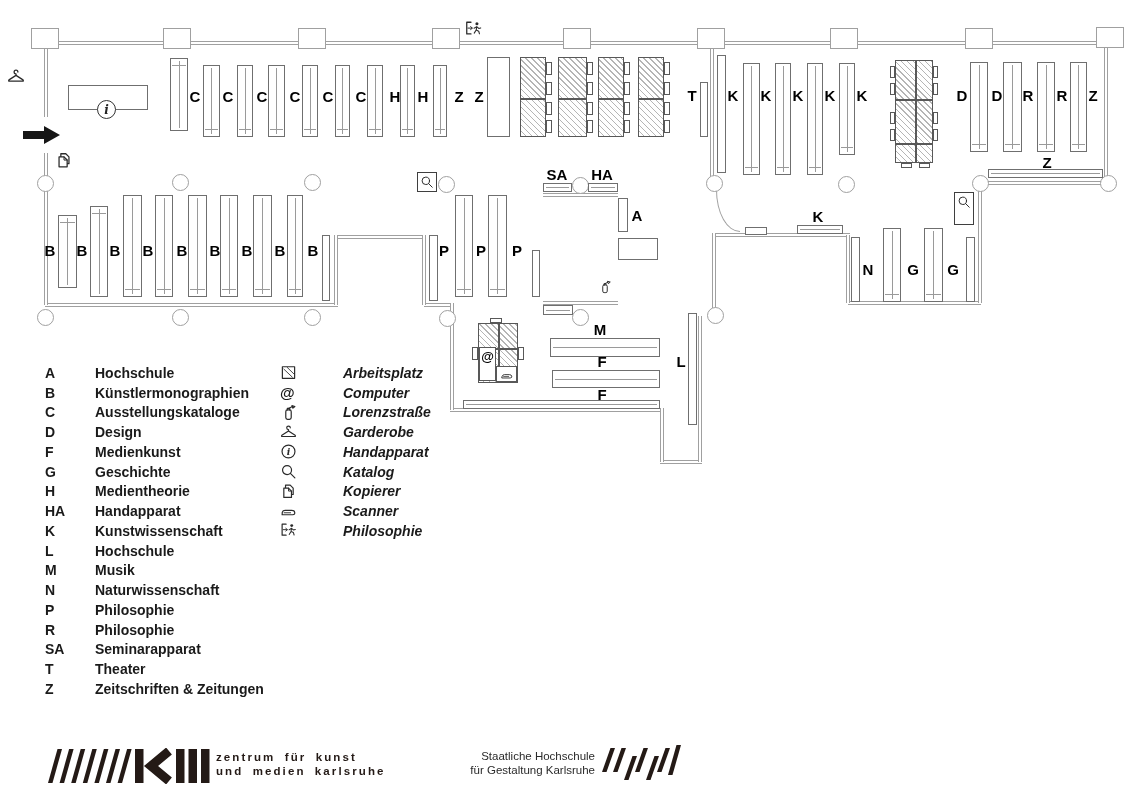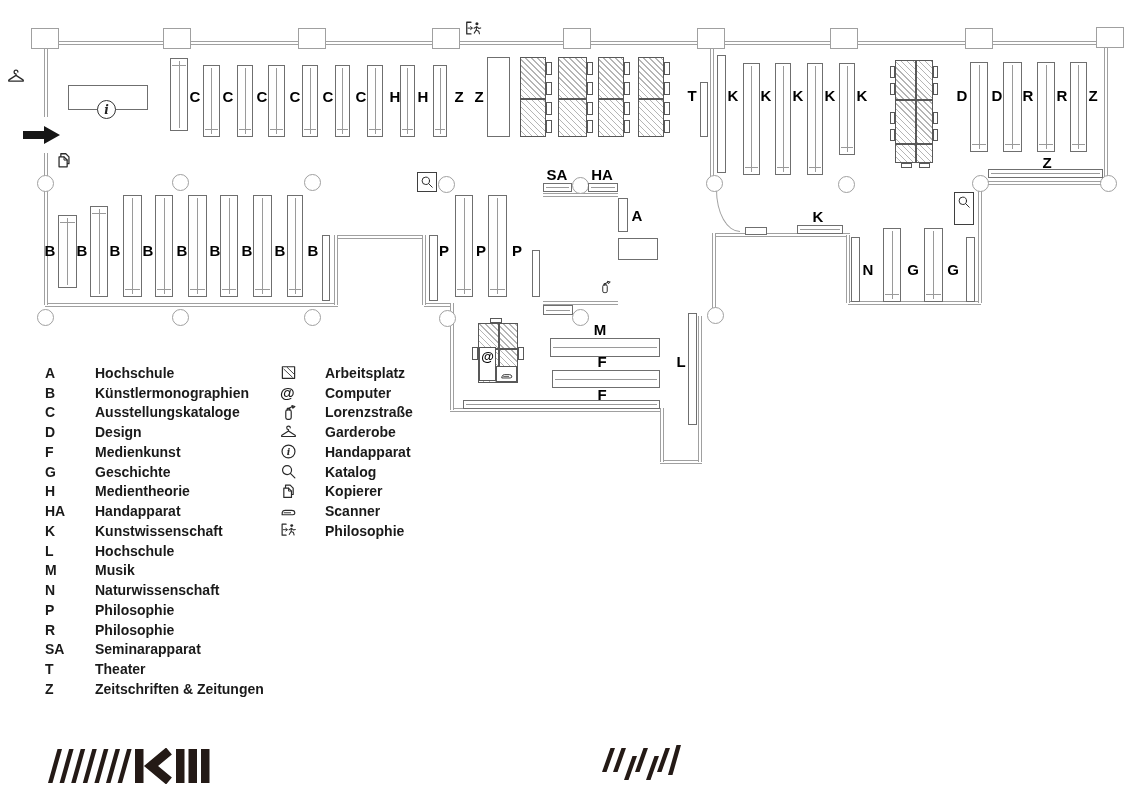--- a/index.html
+++ b/index.html
@@ -34,21 +34,21 @@
   .door-arc{position:absolute;border-left:1.4px solid #a0a0a0;border-bottom:1.4px solid #a0a0a0;
      border-bottom-left-radius:100% 100%;box-sizing:border-box;}
   .plan-label{position:absolute;transform:translate(-50%,-50%);font-size:15px;font-weight:700;color:#000;white-space:nowrap;}
   .plan-icon{position:absolute;display:flex;}
   
   .legend-col{position:absolute;}
   .leg-row{display:flex;align-items:center;height:19.75px;font-size:14px;font-weight:700;color:#1a1a1a;}
   .leg-code{width:50px;}
   .leg-icon{width:22px;display:flex;align-items:center;}
   .leg-icon .at{font-weight:700;font-size:15px;line-height:1;}
-  .leg-sym-label{margin-left:23px;}
+  .leg-sym-label{margin-left:41px;font-style:italic;}
   
   .zkm-mark{position:absolute;left:48px;top:748px;}
   .zkm-text{position:absolute;left:216px;top:751px;font-size:11.5px;font-weight:700;
      letter-spacing:2.1px;word-spacing:4px;line-height:13.5px;color:#241a16;white-space:nowrap;}
   .hfg-text{position:absolute;left:437px;top:749px;width:158px;text-align:right;
      font-size:11.5px;line-height:14px;color:#2a2a2a;font-weight:500;white-space:nowrap;}
   .hfg-mark{position:absolute;left:602px;top:744px;}
   .address{position:absolute;left:930px;top:698px;font-size:15px;line-height:21.5px;
      font-weight:600;color:#1c1c1c;letter-spacing:.2px;}
 </style>
@@ -529,21 +529,29 @@
       <polygon points="44.3,1 48.8,1 39.3,35 34.8,35"></polygon>
       <polygon points="55.9,1 60.4,1 50.9,35 46.4,35"></polygon>
       <polygon points="67.5,1 72,1 62.5,35 58,35"></polygon>
       <polygon points="79.1,1 83.6,1 74.1,35 69.6,35"></polygon>
       <rect x="87" y="1" width="8.5" height="34"></rect>
       <path d="M121 3 L103 18 L121 33" stroke="#241a16" stroke-width="9" fill="none"></path>
       <rect x="128" y="1" width="8.5" height="34"></rect>
       <rect x="140.5" y="1" width="8.5" height="34"></rect>
       <rect x="153" y="1" width="8.5" height="34"></rect>
     </svg>
+  <div class="zkm-text">
+    <div>zentrum für kunst</div>
+    <div>und medien karlsruhe</div>
+  </div>
 
+  <div class="hfg-text">
+    <div>Staatliche Hochschule</div>
+    <div>für Gestaltung Karlsruhe</div>
+  </div>
   <svg class="hfg-mark" width="84" height="38" viewBox="0 0 84 38" fill="#241a16">
       <polygon points="8.5,4 13,4 4.5,28 0,28"></polygon>
       <polygon points="19.5,4 24,4 15.5,28 11,28"></polygon>
       <polygon points="30.5,12 35,12 26.5,36 22,36"></polygon>
       <polygon points="41.5,4 46,4 37.5,28 33,28"></polygon>
       <polygon points="52.5,12 57,12 48.5,36 44,36"></polygon>
       <polygon points="63.5,4 68,4 59.5,28 55,28"></polygon>
       <polygon points="74.5,1 79,1 70.5,31 66,31"></polygon>
     </svg>
 

